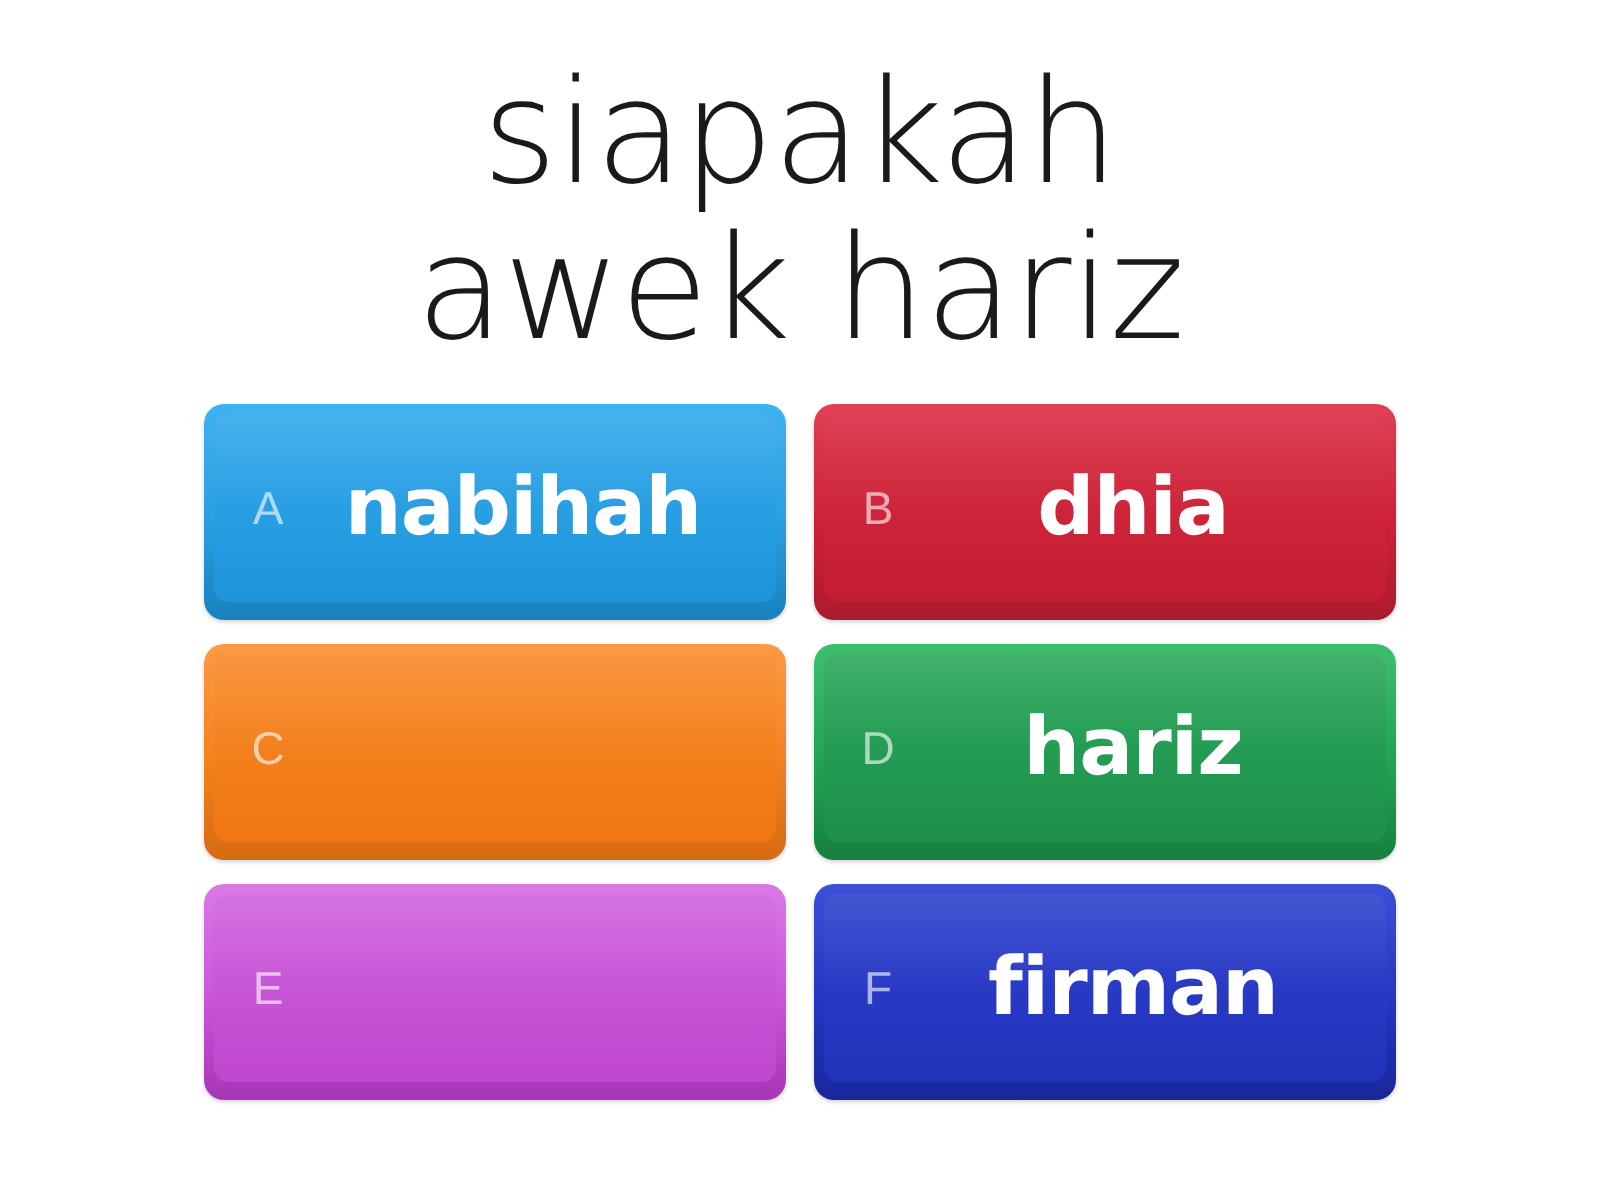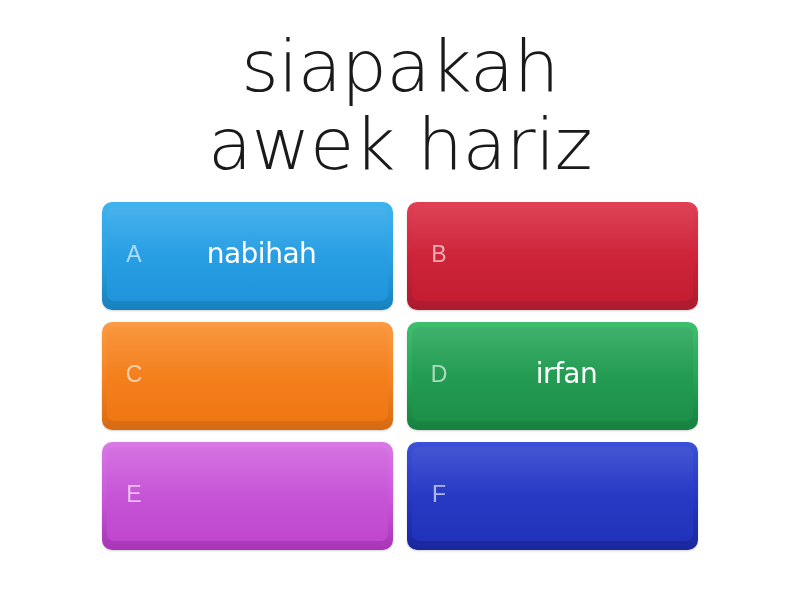--- a/index.html
+++ b/index.html
@@ -95,22 +95,22 @@
     color: rgba(255,255,255,0.62);
     font-family: "Liberation Sans", sans-serif;
     line-height: 1;
     position: relative;
     z-index: 2;
   }
   .tile-label {
     flex: 1 1 auto;
     text-align: center;
     padding-right: 26px;
-    font-size: 28px;
-    font-weight: normal;
+    font-size: 40px;
+    font-weight: bold;
     color: #ffffff;
     font-family: "DejaVu Sans", "Liberation Sans", sans-serif;
     line-height: 1.05;
     letter-spacing: -0.5px;
     position: relative;
     z-index: 2;
     white-space: nowrap;
     overflow: hidden;
     text-overflow: ellipsis;
   }
@@ -149,42 +149,44 @@
     <div class="answer-tile tile-a">
       <div class="tile-face">
         <span class="tile-letter">A</span>
         <span class="tile-label">nabihah</span>
       </div>
     </div>
 
     <div class="answer-tile tile-b">
       <div class="tile-face">
         <span class="tile-letter">B</span>
+        <span class="tile-label">dhia</span>
       </div>
     </div>
 
     <div class="answer-tile tile-c">
       <div class="tile-face">
         <span class="tile-letter">C</span>
       </div>
     </div>
 
     <div class="answer-tile tile-d">
       <div class="tile-face">
         <span class="tile-letter">D</span>
-        <span class="tile-label">irfan</span>
+        <span class="tile-label">hariz</span>
       </div>
     </div>
 
     <div class="answer-tile tile-e">
       <div class="tile-face">
         <span class="tile-letter">E</span>
       </div>
     </div>
 
     <div class="answer-tile tile-f">
       <div class="tile-face">
         <span class="tile-letter">F</span>
+        <span class="tile-label">firman</span>
       </div>
     </div>
 
   </div>
 </div>
 
 </body></html>

